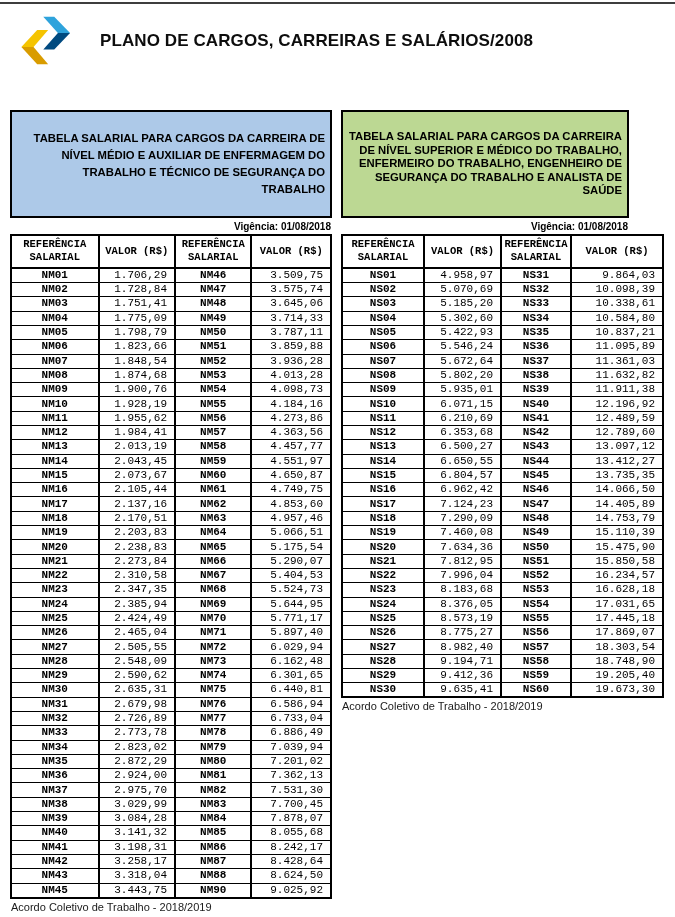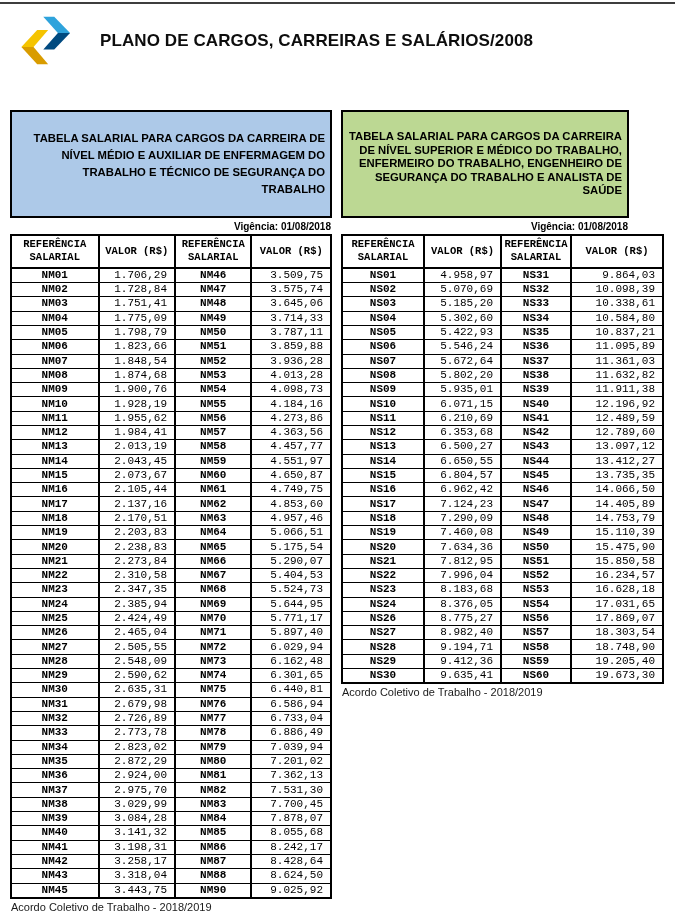--- a/index.html
+++ b/index.html
@@ -571,20 +571,26 @@
             <td class="ref">NS53</td>
             <td class="val">16.628,18</td>
           </tr>
           <tr>
             <td class="ref">NS24</td>
             <td class="val">8.376,05</td>
             <td class="ref">NS54</td>
             <td class="val">17.031,65</td>
           </tr>
           <tr>
+            <td class="ref">NS25</td>
+            <td class="val">8.573,19</td>
+            <td class="ref">NS55</td>
+            <td class="val">17.445,18</td>
+          </tr>
+          <tr>
             <td class="ref">NS26</td>
             <td class="val">8.775,27</td>
             <td class="ref">NS56</td>
             <td class="val">17.869,07</td>
           </tr>
           <tr>
             <td class="ref">NS27</td>
             <td class="val">8.982,40</td>
             <td class="ref">NS57</td>
             <td class="val">18.303,54</td>

